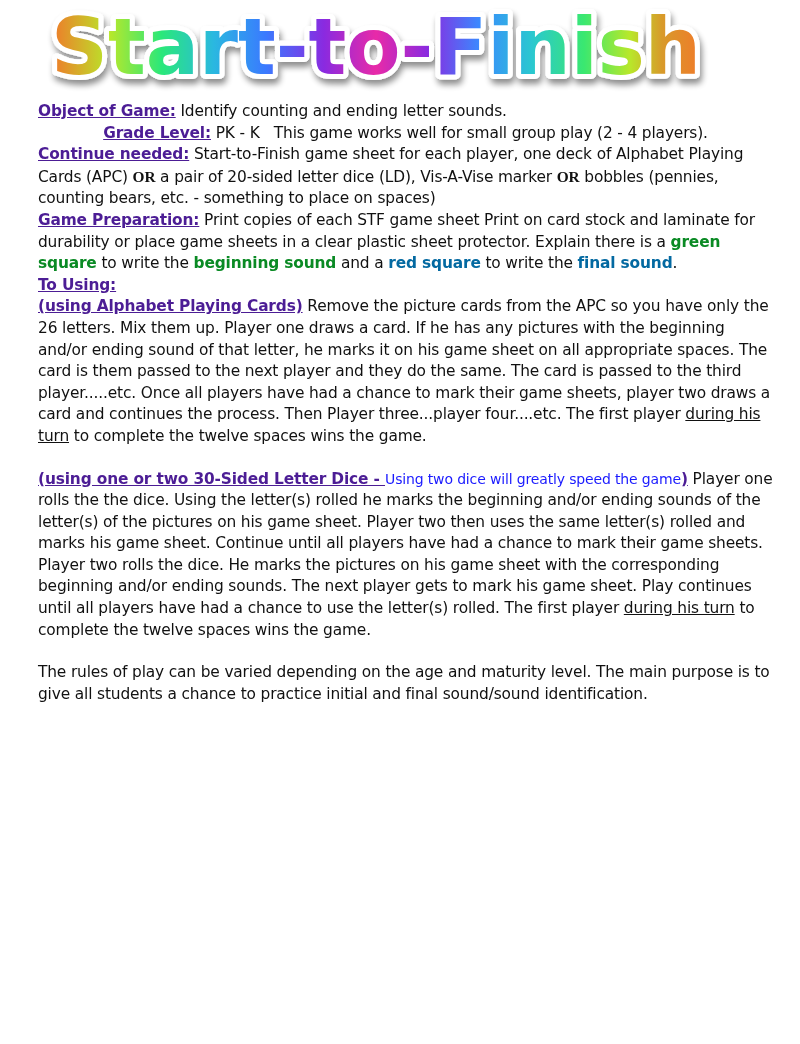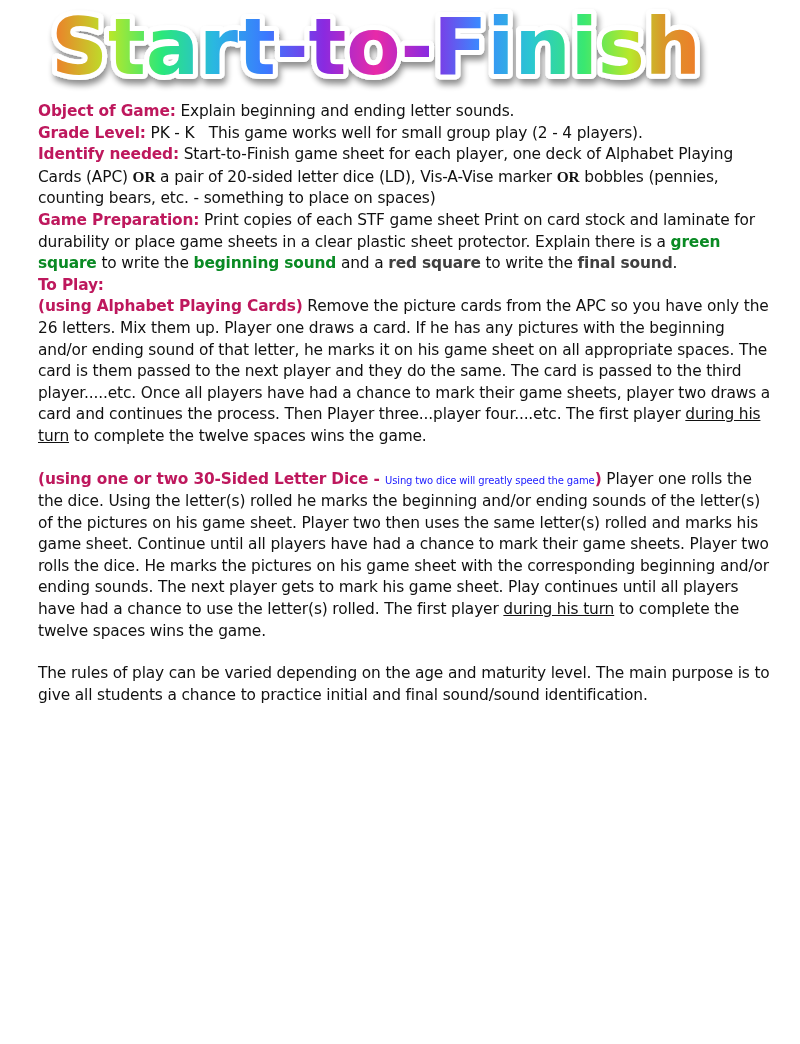--- a/index.html
+++ b/index.html
@@ -36,41 +36,42 @@
       top: 101px;
       width: 735px;
       font-size: 15.4px;
       line-height: 21.6px;
       letter-spacing: -0.15px;
     }
     .content p {
       margin: 0;
     }
     .label {
-      color: #be185d;
+      color: #4c1d95;
       font-weight: bold;
+      text-decoration: underline;
     }
     .bold {
       font-weight: bold;
       font-family: Liberation Serif, serif;
     }
     .green {
       color: #0a8a24;
       font-weight: bold;
     }
     .red {
-      color: #404040;
+      color: #0369a1;
       font-weight: bold;
     }
     .u {
       text-decoration: underline;
     }
     .small-blue {
       color: #1a1aff;
-      font-size: 10px;
+      font-size: 14px;
       font-weight: normal;
     }
     .gap {
       height: 21px;
     }
   </style>
 </head>
 <body>
 
 <div class="title-wrap">
@@ -105,35 +106,35 @@
       </filter>
     </defs>
     <text x="350" y="72" text-anchor="middle" font-family="'DejaVu Sans', sans-serif" font-weight="bold" font-size="78" textLength="650" lengthAdjust="spacingAndGlyphs" fill="#ffffff" stroke="#ffffff" stroke-width="10" stroke-linejoin="round" filter="url(#shadow)">Start-to-Finish</text>
     <text x="350" y="72" text-anchor="middle" font-family="'DejaVu Sans', sans-serif" font-weight="bold" font-size="78" textLength="650" lengthAdjust="spacingAndGlyphs" fill="url(#rainbow)">Start-to-Finish</text>
   </svg>
 </div>
 
 <div class="content">
 
   <p>
-    <span class="label">Object of Game:</span><span> Explain beginning and ending letter sounds.</span>
+    <span class="label">Object of Game:</span><span> Identify counting and ending letter sounds.</span>
   </p>
 
-  <p style="white-space: pre-wrap;"><span class="label">Grade Level:</span><span> PK - K   This game works well for small group play (2 - 4 players).</span></p>
+  <p style="white-space: pre-wrap; text-align: center;"><span class="label">Grade Level:</span><span> PK - K   This game works well for small group play (2 - 4 players).</span></p>
 
   <p>
-    <span class="label">Identify needed:</span><span> Start-to-Finish game sheet for each player, one deck of Alphabet Playing Cards (APC) </span><span class="bold">OR</span><span> a pair of 20-sided letter dice (LD), Vis-A-Vise marker </span><span class="bold">OR</span><span> bobbles (pennies, counting bears, etc. - something to place on spaces)</span>
+    <span class="label">Continue needed:</span><span> Start-to-Finish game sheet for each player, one deck of Alphabet Playing Cards (APC) </span><span class="bold">OR</span><span> a pair of 20-sided letter dice (LD), Vis-A-Vise marker </span><span class="bold">OR</span><span> bobbles (pennies, counting bears, etc. - something to place on spaces)</span>
   </p>
 
   <p>
     <span class="label">Game Preparation:</span><span> Print copies of each STF game sheet Print on card stock and laminate for durability or place game sheets in a clear plastic sheet protector.  Explain there is a </span><span class="green">green square</span><span> to write the </span><span class="green">beginning sound</span><span> and a </span><span class="red">red square</span><span> to write the </span><span class="red">final sound</span><span>.</span>
   </p>
 
   <p>
-    <span class="label">To Play:</span>
+    <span class="label">To Using:</span>
   </p>
 
   <p>
     <span class="label">(using Alphabet Playing Cards)</span><span> Remove the picture cards from the APC so you have only the 26 letters.  Mix them up.  Player one draws a card.  If he has any pictures with the beginning and/or ending sound of that letter, he marks it on his game sheet on all appropriate spaces.  The card is them passed to the next player and they do the same. The card is passed to the third player.....etc.  Once all players have had a chance to mark their game sheets, player two draws a card and continues the process.  Then Player three...player four....etc.  The first player </span><span class="u">during his turn</span><span> to complete the twelve spaces wins the game.</span>
   </p>
 
   <div class="gap"></div>
 
   <p>
     <span class="label">(using one or two 30-Sided Letter Dice - </span><span class="small-blue">Using two dice will greatly speed the game</span><span class="label">)</span><span>  Player one rolls the the dice.  Using the letter(s) rolled he marks the beginning and/or ending sounds of the letter(s) of the pictures on his game sheet.  Player two then uses the same letter(s) rolled and marks his game sheet.  Continue until all players have had a chance to mark their game sheets.  Player two rolls the dice.  He marks the pictures on his game sheet with the corresponding beginning and/or ending sounds.  The next player gets to mark his game sheet.  Play continues until all players have had a chance to use the letter(s) rolled. The first player </span><span class="u">during his turn</span><span> to complete the twelve spaces wins the game.</span>

